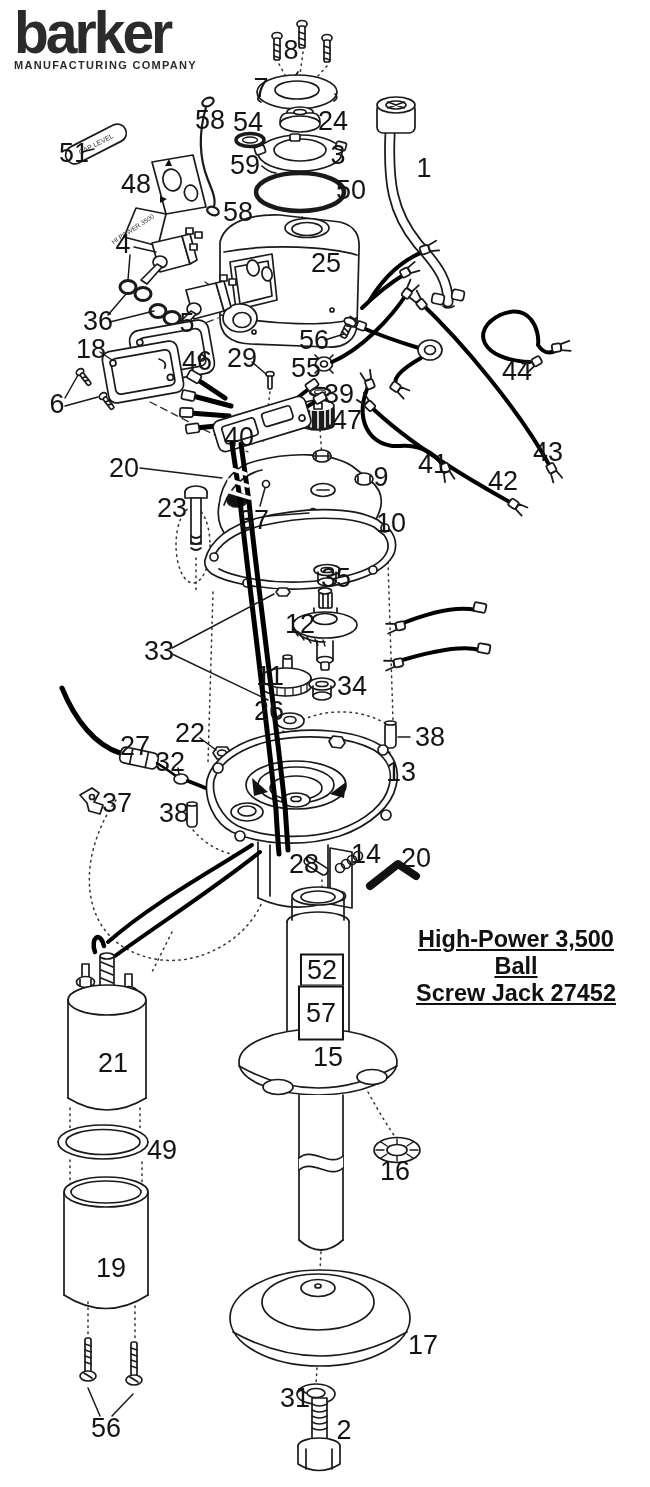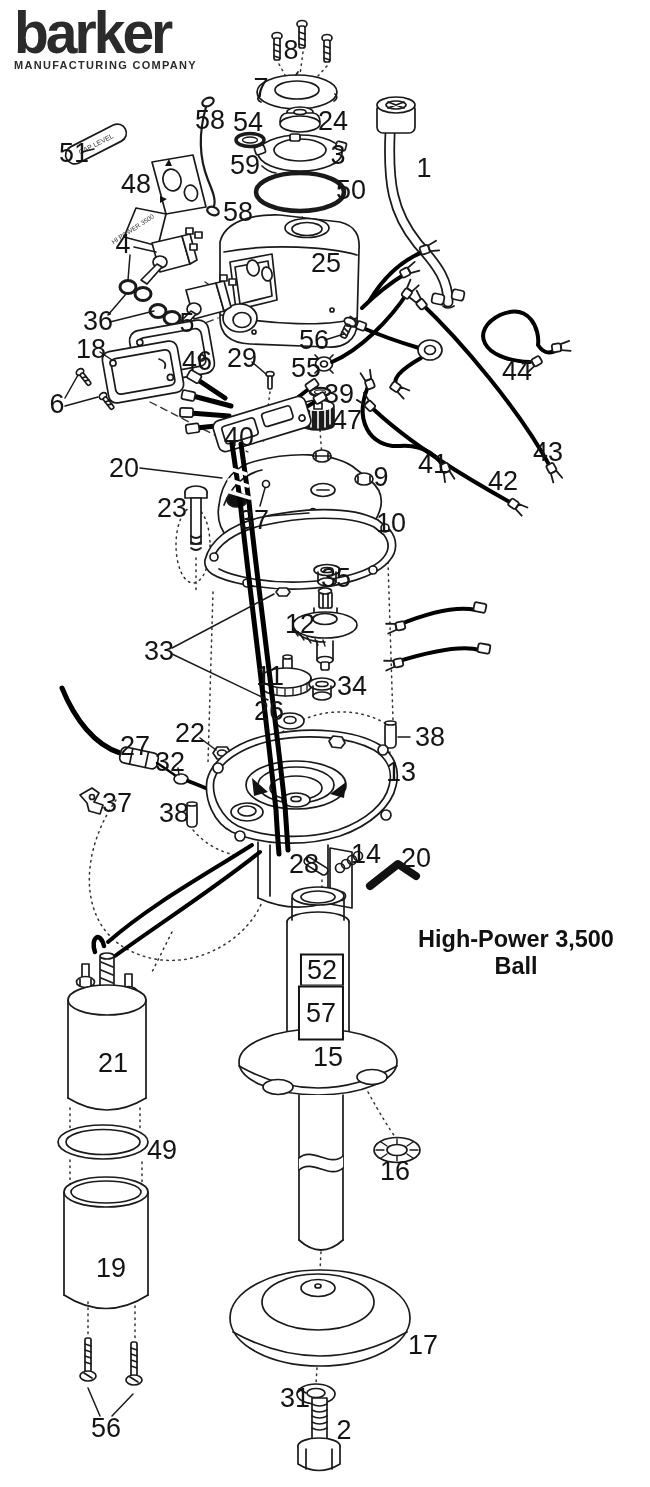--- a/index.html
+++ b/index.html
@@ -8,34 +8,35 @@
   #diagram-svg { position:absolute; left:0; top:0; }
   .pn { position:absolute; transform:translate(-50%,-50%); font-size:27px; color:#141414;
         white-space:nowrap; line-height:1; z-index:5; }
   .pn.boxed { border:2.5px solid #141414; background:#fff; padding:1px 5px; }
   .pn.tallbox { border:2.5px solid #141414; background:#fff; padding:12px 6px;text-align:center; }
   #logo { position:absolute; left:14px; top:4px; z-index:5; color:#2b2b2b; }
   #logo .brand { font-size:57px; font-weight:bold; letter-spacing:-3px; line-height:0.95;
                  transform:scaleY(1.05); transform-origin:left top; }
   #logo .sub { font-size:11px; font-weight:bold; letter-spacing:1.3px; margin-top:1px; }
   #title { position:absolute; left:398px; top:926px; width:236px; text-align:center; z-index:5;
-           font-size:23.5px; font-weight:bold; color:#111; line-height:27px; }
+           font-size:23.5px; font-weight:bold; color:#111; line-height:27px;text-decoration:underline; }
 </style>
 </head>
 <body>
 
 <div id="page">
 
   <div id="logo">
     <div class="brand">barker</div>
     <div class="sub">MANUFACTURING COMPANY</div>
   </div>
 
   <div id="title">
     <div>High-Power 3,500 Ball</div>
+    <div>Screw Jack 27452</div>
   </div>
 
   <svg id="diagram-svg" width="650" height="1487" viewBox="0 0 650 1487">
     <g stroke="#1a1a1a" fill="none" stroke-width="1.7" stroke-linecap="round" stroke-linejoin="round">
 
       <g stroke="#333" stroke-width="1.5" stroke-dasharray="1.5 4.5">
         <path d="M279,64 L290,84"></path>
           <path d="M303,52 L299,82"></path>
           <path d="M327,66 L309,86"></path>
         <path d="M301,211 L304,225"></path>

